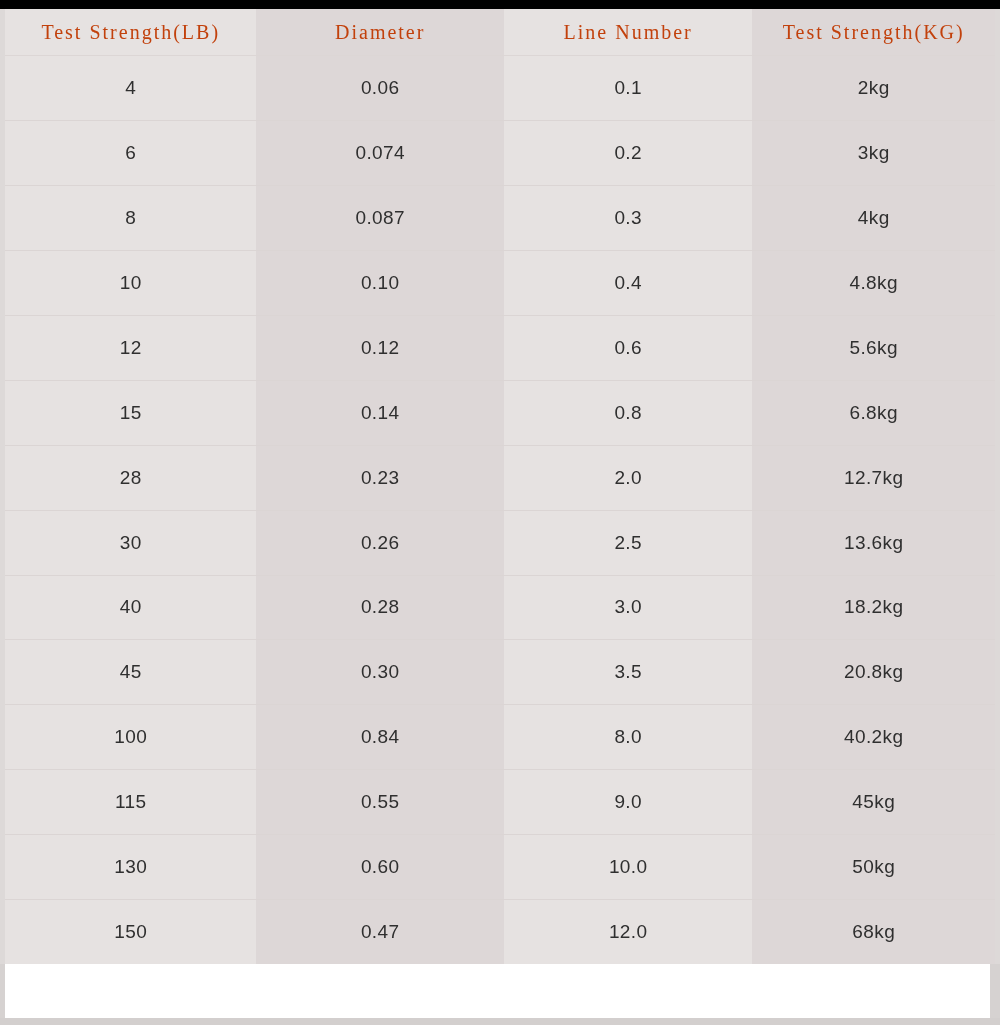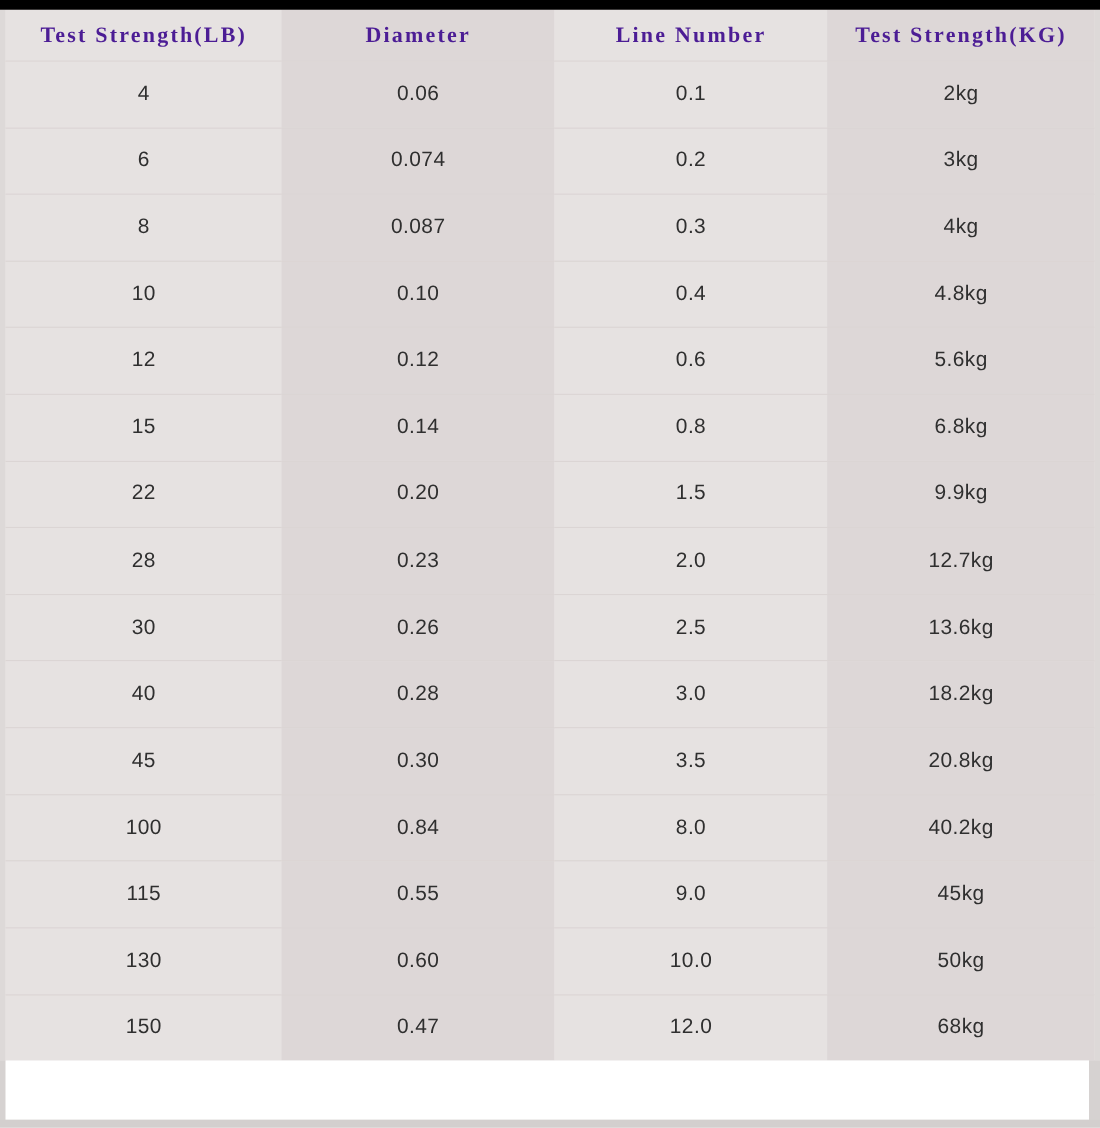--- a/index.html
+++ b/index.html
@@ -65,23 +65,23 @@
     height: 44.6px;
   }
 
   
   table.spec th.odd,  table.spec td.odd  { background: #e6e2e1; }
   table.spec th.even, table.spec td.even { background: #ddd7d7; }
 
   table.spec thead th {
     font-family: "Liberation Serif", "DejaVu Serif", serif;
     font-size: 20px;
-    font-weight: 700;
+    font-weight: 400;
     letter-spacing: 2.0px;
-    color: #4c1d95;
+    color: #c2410c;
     height: 46px;
     border-bottom: 1px solid #dcd6d5;
   }
 
   table.spec tbody td {
     font-family: "Liberation Sans", sans-serif;
     font-size: 19px;
     font-weight: 400;
     color: #2f2f2f;
     letter-spacing: 0.4px;
@@ -164,26 +164,20 @@
             <td class="odd">0.6</td>
             <td class="even">5.6kg</td>
           </tr>
           <tr>
             <td class="odd">15</td>
             <td class="even">0.14</td>
             <td class="odd">0.8</td>
             <td class="even">6.8kg</td>
           </tr>
           <tr>
-            <td class="odd">22</td>
-            <td class="even">0.20</td>
-            <td class="odd">1.5</td>
-            <td class="even">9.9kg</td>
-          </tr>
-          <tr>
             <td class="odd">28</td>
             <td class="even">0.23</td>
             <td class="odd">2.0</td>
             <td class="even">12.7kg</td>
           </tr>
           <tr>
             <td class="odd">30</td>
             <td class="even">0.26</td>
             <td class="odd">2.5</td>
             <td class="even">13.6kg</td>

